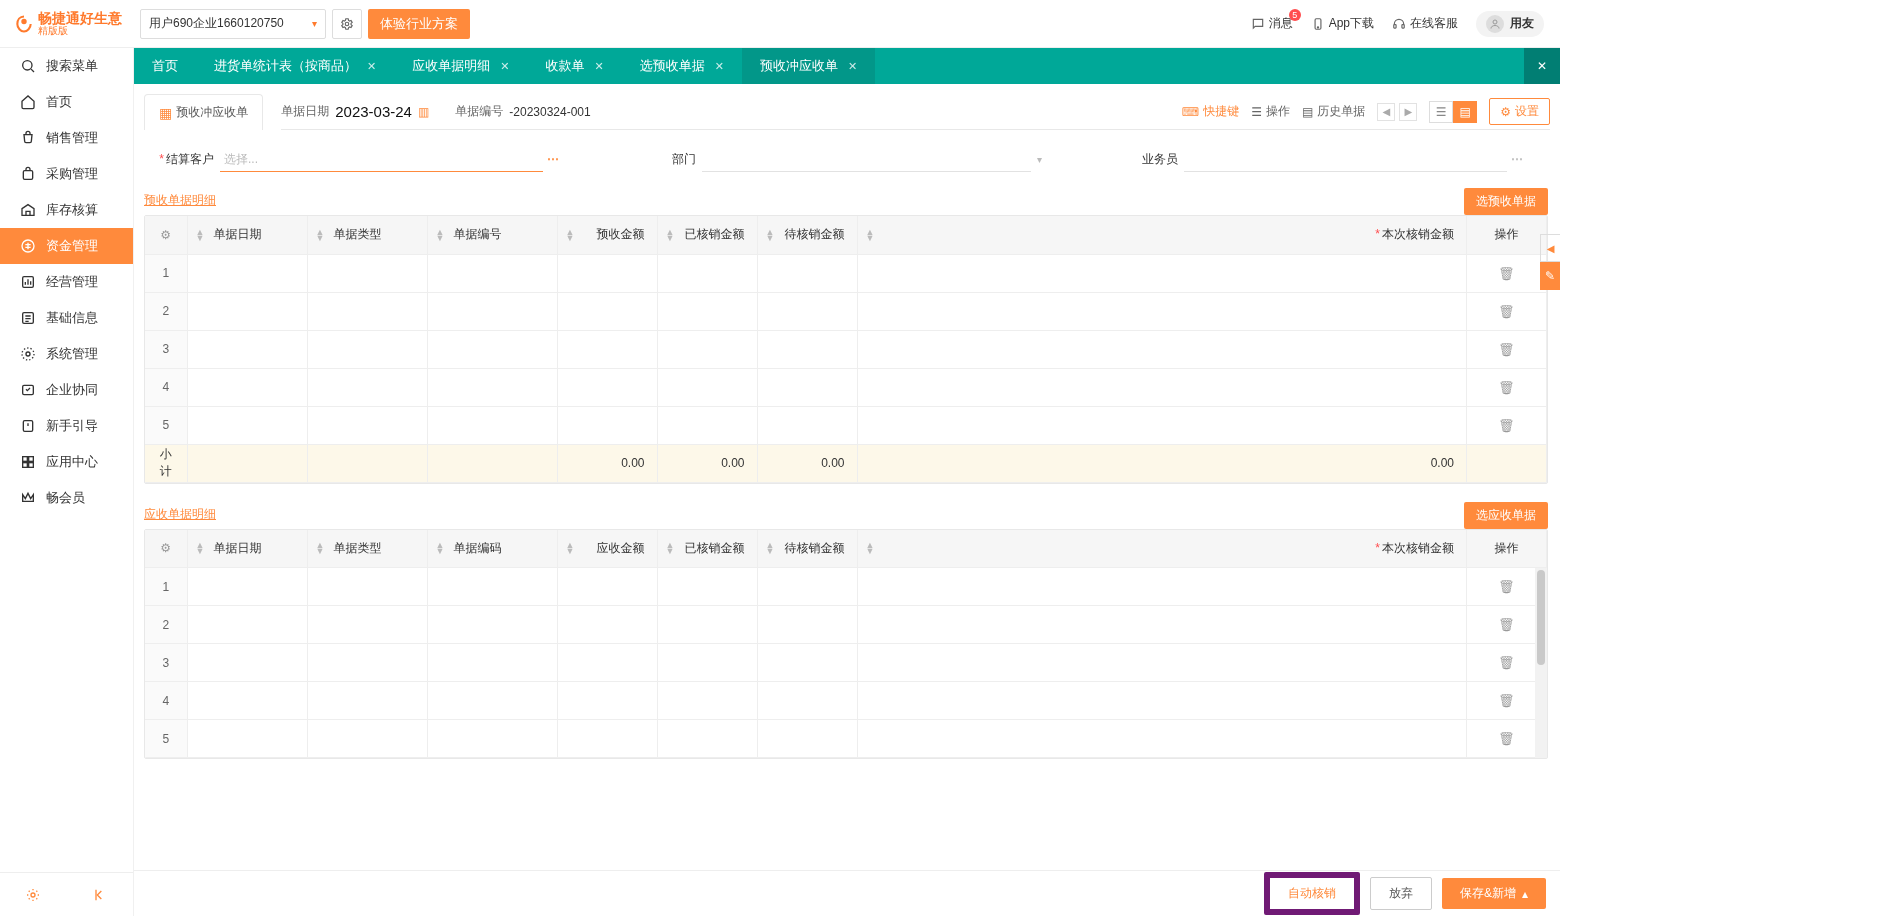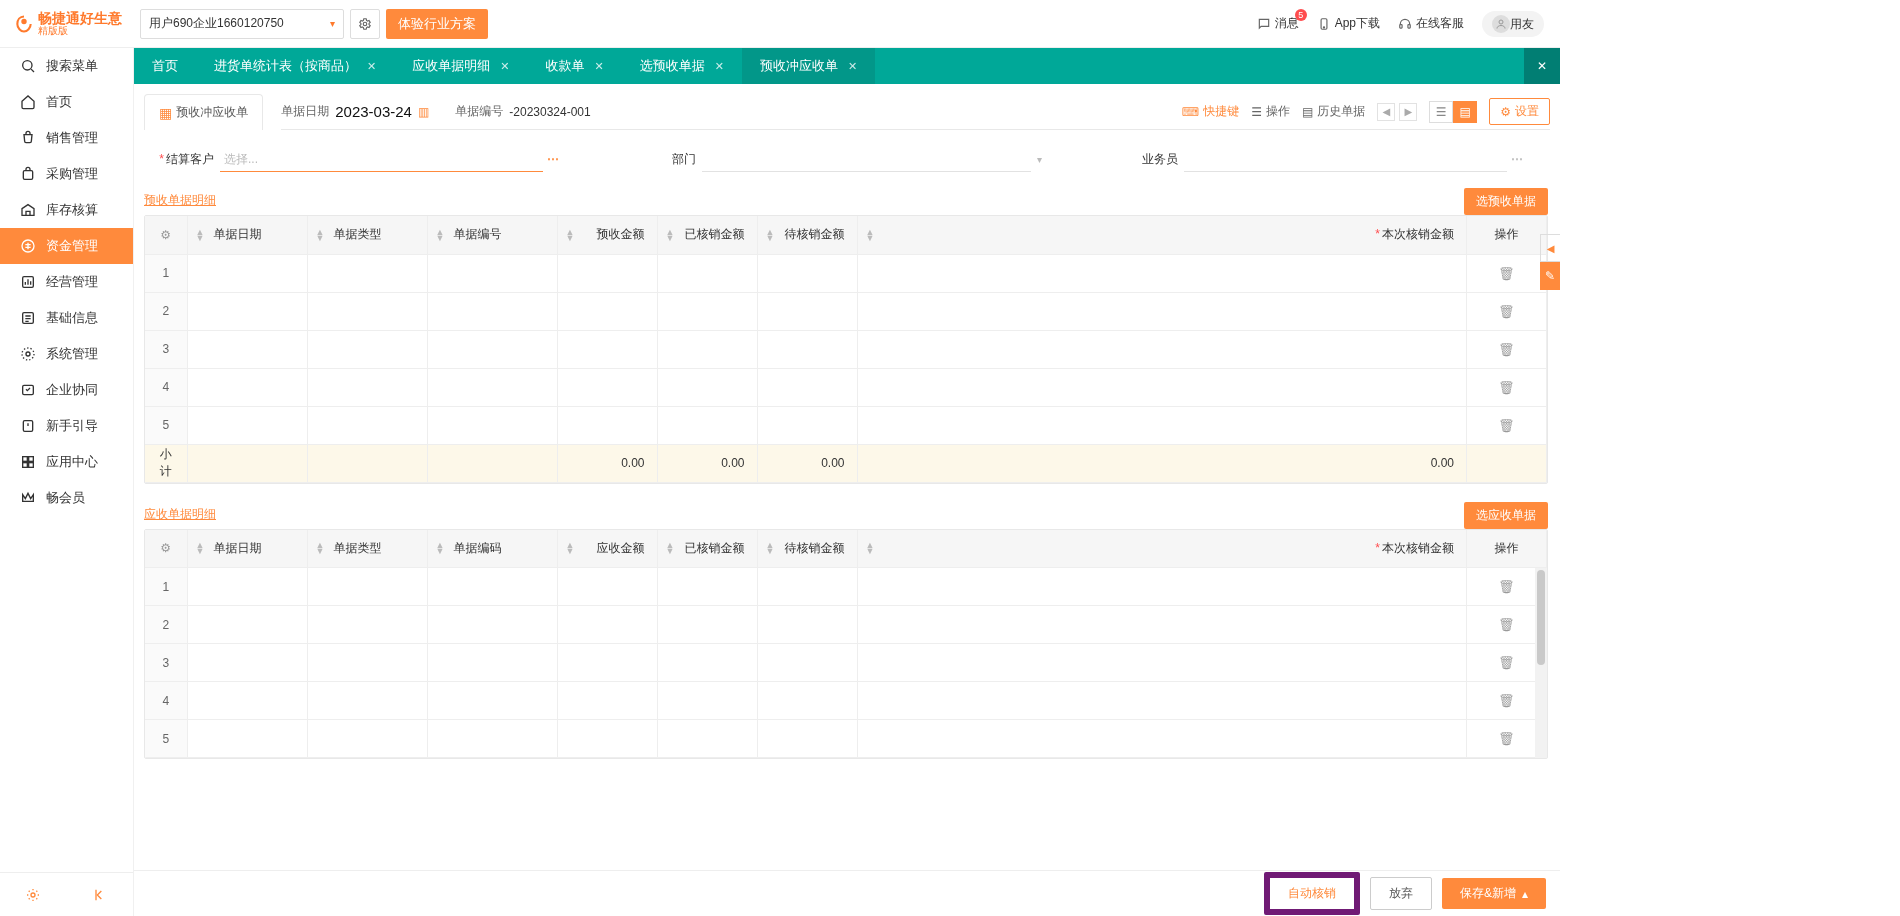--- a/index.html
+++ b/index.html
@@ -7,28 +7,28 @@
 .app { display: flex; flex-direction: column; height: 916px; width: 1560px; position: relative; }
 
 
 .top-header { height: 48px; display: flex; align-items: center; padding: 0 8px; border-bottom: 1px solid #eee; }
 .logo-area { width: 126px; display: flex; align-items: center; gap: 4px; padding-left: 6px; }
 .logo-icon { width: 20px; height: 20px; color: #ff7a2d; }
 .logo-text-wrap { display: flex; flex-direction: column; line-height: 1.05;}
 .logo-text-main { color: #ff7a2d; font-size: 14px; font-weight: 600; }
 .logo-text-sub { color: #ff7a2d; font-size: 10px; }
 .top-left { display: flex; align-items: center; gap: 6px; margin-left: 6px; }
-.company-select { width: 204px; height: 30px; border: 1px solid #ddd; border-radius: 2px; display: flex; align-items: center; padding: 0 8px; justify-content: space-between; cursor: pointer; }
+.company-select { width: 186px; height: 30px; border: 1px solid #ddd; border-radius: 2px; display: flex; align-items: center; padding: 0 8px; justify-content: space-between; cursor: pointer; }
 .company-select .caret { color: #ff7a2d; font-size: 10px;}
 .gear-btn { width: 30px; height: 30px; border: 1px solid #ddd; border-radius: 2px; display: flex; align-items: center; justify-content: center; cursor:pointer; color:#555;}
 .trial-btn { height: 30px; padding: 0 12px; background: #ff8a3c; color: #fff; border-radius: 2px; display: flex; align-items: center; cursor:pointer; font-size:13px;}
 .top-right { margin-left: auto; display: flex; align-items: center; gap: 18px; padding-right: 8px; }
 .tr-item { display: flex; align-items: center; gap: 4px; cursor:pointer; color: #333; position: relative;}
 .badge { position: absolute; top: -6px; right: -8px; background: #ff4d4f; color: #fff; border-radius: 8px; min-width: 12px; height: 12px; font-size: 9px; display: flex; align-items:center; justify-content:center; padding:0 2px;}
-.avatar-btn { display: flex; align-items: flex-end; background: #f3f3f3; padding: 4px 10px; border-radius: 14px; cursor:pointer;}
+.avatar-btn { display: flex; align-items: flex-start; gap: 6px; background: #f3f3f3; padding: 4px 10px; border-radius: 14px; cursor:pointer;font-weight:bold;}
 .avatar-circle { width: 18px; height: 18px; border-radius: 50%; background: #ddd; display:flex; align-items:center; justify-content:center; color:#999;}
 .mini-icon { width:14px; height:14px; color:#666; }
 
 
 .body-area { flex: 1; display: flex; min-height: 0; }
 
 
 .sidebar { width: 134px; background: #fff; display: flex; flex-direction: column; border-right: 1px solid #f0f0f0;}
 .sb-item { height: 36px; display: flex; align-items: center; gap: 10px; padding-left: 20px; cursor: pointer; color:#333; font-size:13px;}
 .sb-item.active { background: #ff8a3c; color: #fff; }

